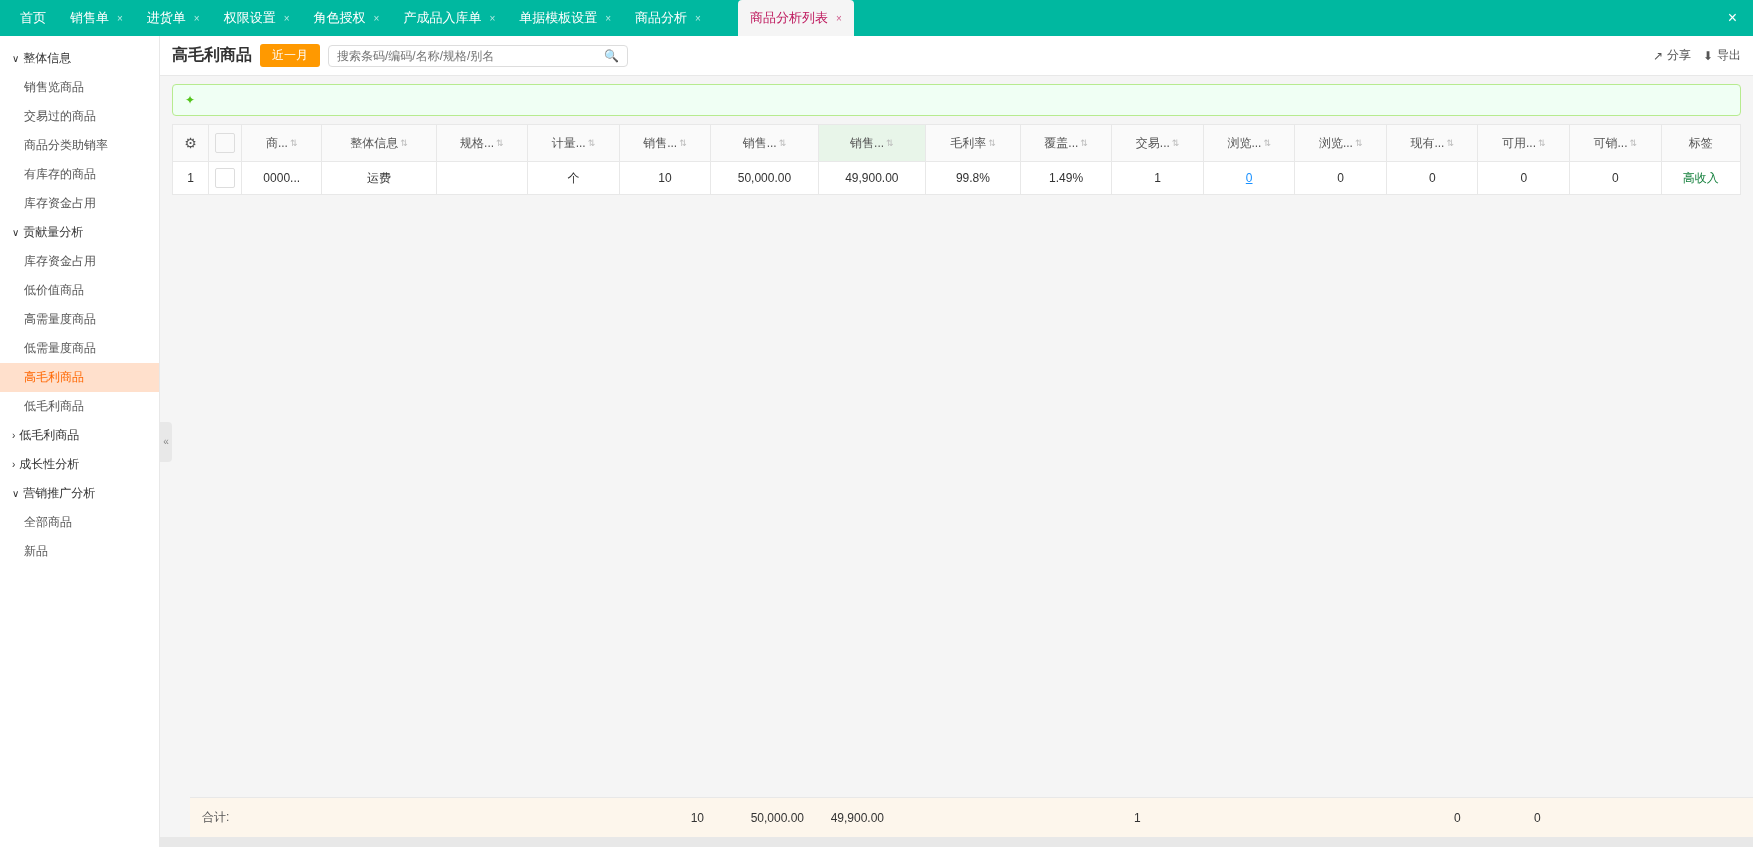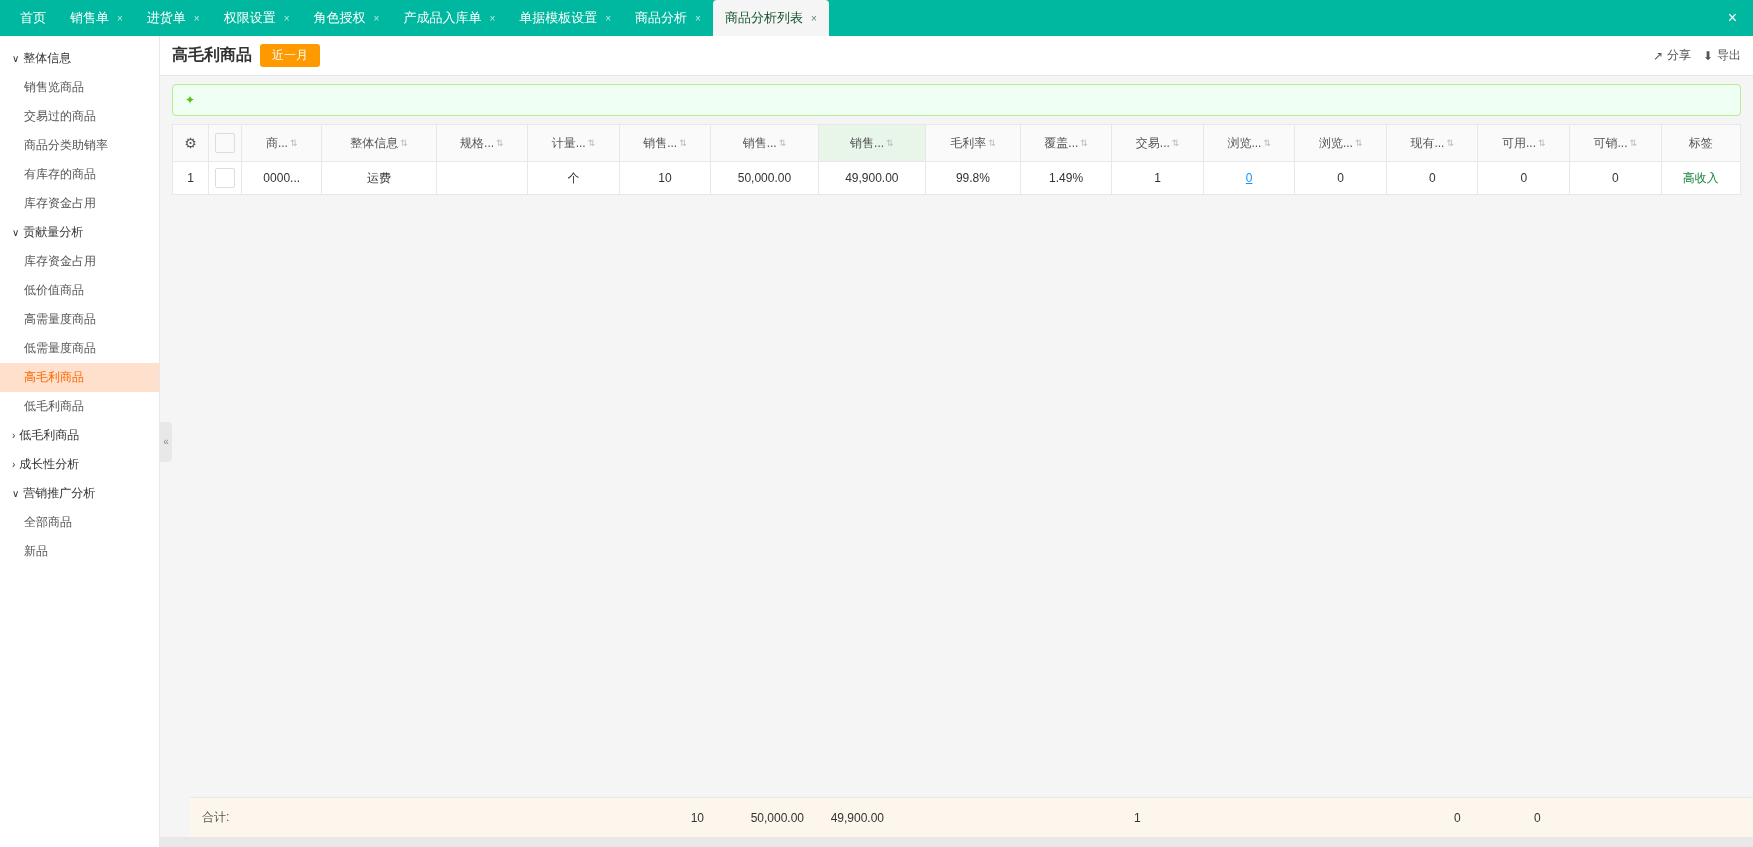--- a/index.html
+++ b/index.html
@@ -7,21 +7,21 @@
 
     
     .top-nav {
       display: flex; align-items: center; background: #00b8a0; height: 36px; padding: 0 8px;
       color: white; font-size: 13px; gap: 0; justify-content: center;
     }
     .top-nav .nav-item {
       padding: 0 12px; height: 36px; display: flex; align-items: center; cursor: pointer;
       white-space: nowrap; gap: 4px; color: white;
     }
-    .top-nav .nav-item.active { background: #f5f5f5; color: #14532d; border-radius: 4px 4px 0 0; }
+    .top-nav .nav-item.active { background: #f5f5f5; color: #be185d; border-radius: 4px 4px 0 0; margin-left: 25px; }
     .top-nav .nav-item .close-x { font-size: 10px; margin-left: 4px; opacity: 0.7; }
     .top-nav .nav-close-btn { margin-left: auto; color: white; cursor: pointer; padding: 0 8px; font-size: 16px; }
 
     
     .main-container { display: flex; height: calc(847px - 36px); }
 
     
     .sidebar {
       width: 160px; background: white; border-right: 1px solid #e8e8e8;
       overflow-y: auto; flex-shrink: 0; padding: 8px 0;
@@ -205,20 +205,24 @@
       <div class="sidebar-item">新品</div>
     </div>
     <div class="sidebar-collapse">«</div>
   </div>
 
   <div class="content-area">
 
     <div class="content-header">
       <span class="content-title">高毛利商品</span>
       <button class="time-filter-btn">近一月</button>
+      <div class="search-box">
+        <input type="text" placeholder="搜索条码/编码/名称/规格/别名" style="">
+        <span class="search-icon">🔍</span>
+      </div>
       <div class="header-actions">
         <button class="action-btn">
           <span>↗</span>
           <span>分享</span>
         </button>
         <button class="action-btn">
           <span>⬇</span>
           <span>导出</span>
         </button>
       </div>

